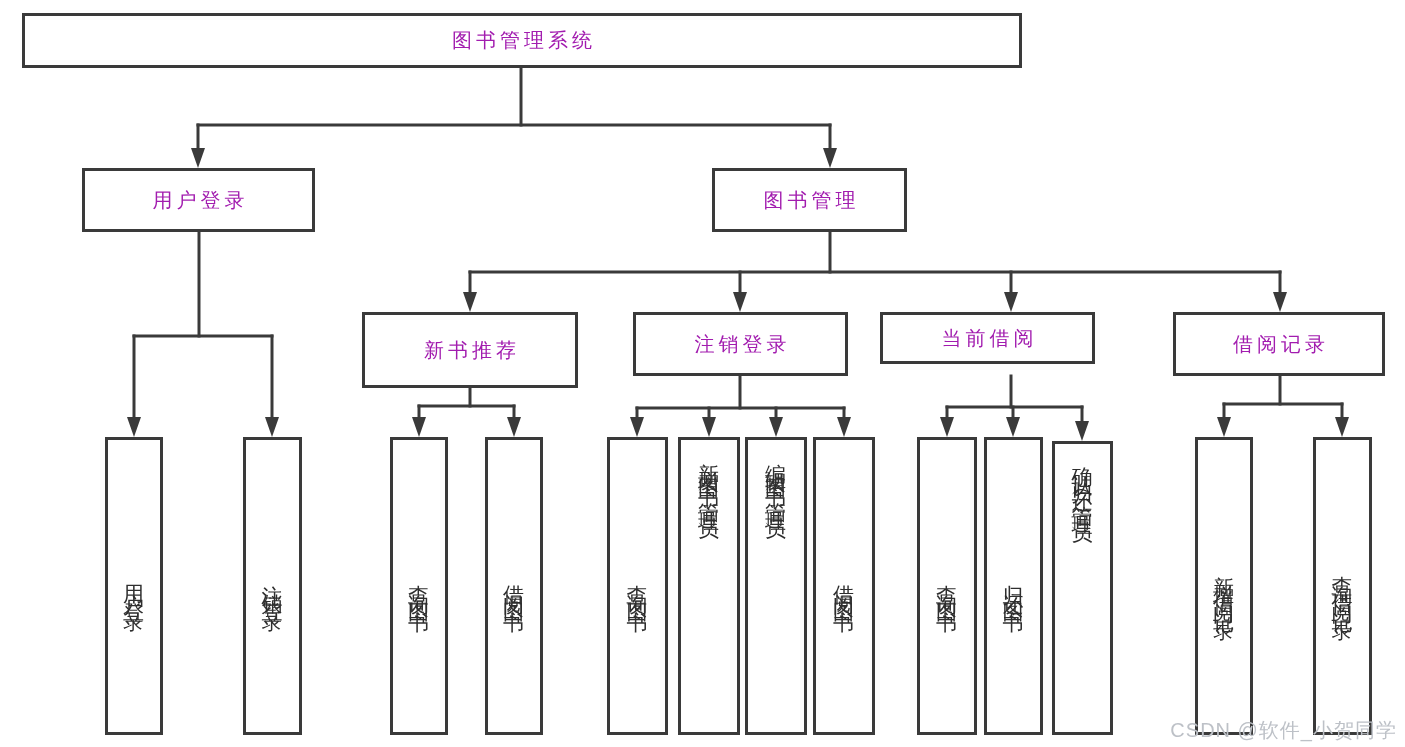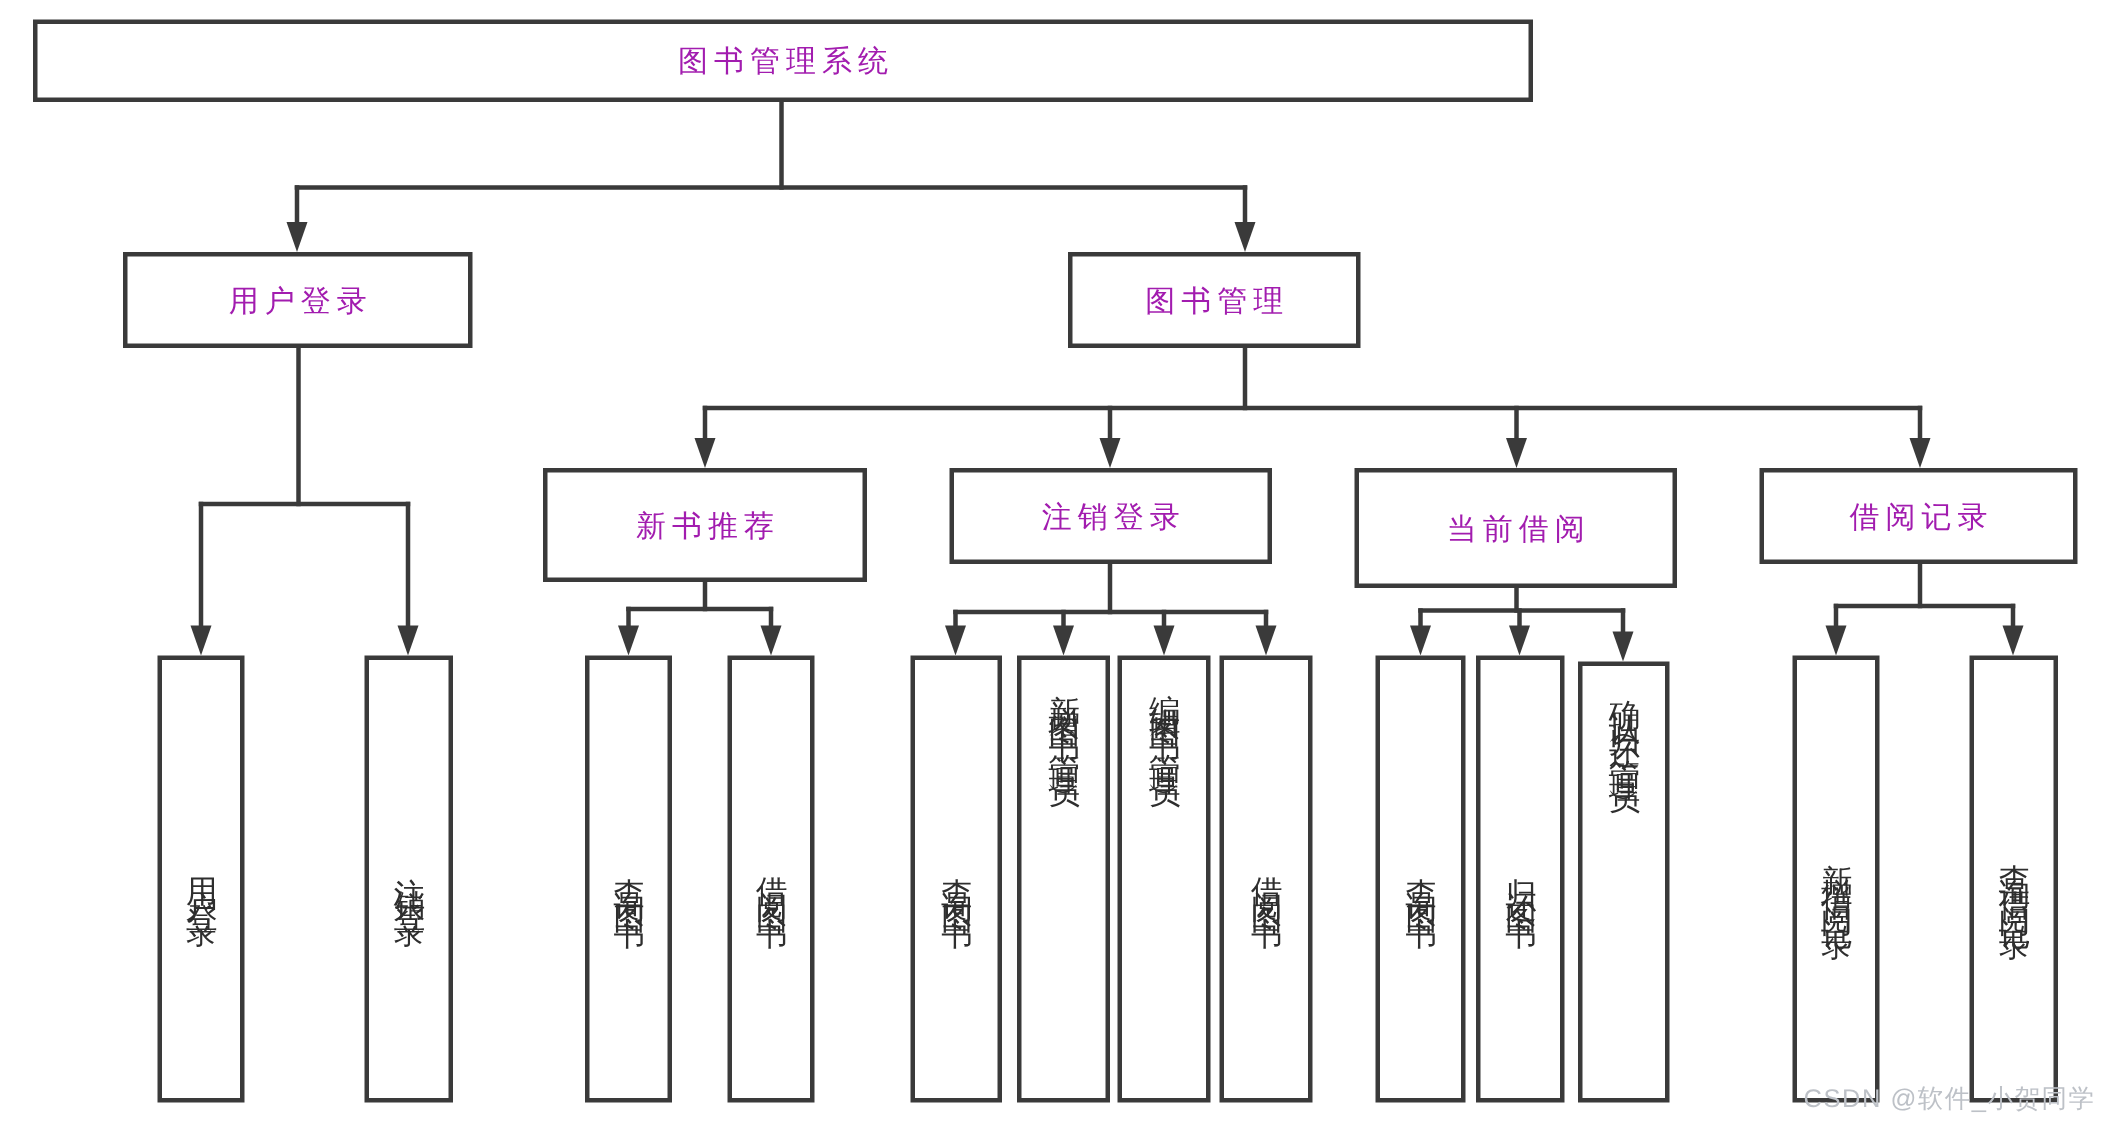--- a/index.html
+++ b/index.html
@@ -19,21 +19,21 @@
     font-size:20px; letter-spacing:4px; text-indent:4px; white-space:nowrap; color:#a21caf;
   }
   .node.v span {
     writing-mode:vertical-rl; text-orientation:mixed;
     font-size:21px; line-height:1.1; letter-spacing:9px; color:#2e2e2e;
   }
   .node.v.long { align-items:flex-start; }
   .node.v.long span { padding-top:6px; letter-spacing:8px; }
   .watermark {
     position:absolute; right:8px; bottom:3px; z-index:5;
-    font-size:17px; letter-spacing:1px; color:#bdc1c7; white-space:nowrap;
+    font-size:20px; letter-spacing:1px; color:#bdc1c7; white-space:nowrap;
   }
 </style>
 </head>
 <body>
 
 <div class="canvas">
 
   <svg class="wires" viewBox="0 0 1405 747" xmlns="http://www.w3.org/2000/svg">
 
     <line x1="521" y1="68" x2="521" y2="125"></line>
@@ -106,21 +106,21 @@
   <div class="node h" style="left:712px; top:168px; width:195px; height:64px;">
     <span>图书管理</span>
   </div>
 
   <div class="node h" style="left:362px; top:312px; width:216px; height:76px;">
     <span>新书推荐</span>
   </div>
   <div class="node h" style="left:633px; top:312px; width:215px; height:64px;">
     <span>注销登录</span>
   </div>
-  <div class="node h" style="left:903px; top:312px; width:215px; height:80px;text-align:right;">
+  <div class="node h" style="left:880px; top:312px; width:215px; height:52px;text-align:right;">
     <span>当前借阅</span>
   </div>
   <div class="node h" style="left:1173px; top:312px; width:212px; height:64px;">
     <span>借阅记录</span>
   </div>
 
   <div class="node v" style="left:105px; top:437px; width:58px; height:298px;">
     <span>用户登录</span>
   </div>
   <div class="node v" style="left:243px; top:437px; width:59px; height:298px;">

